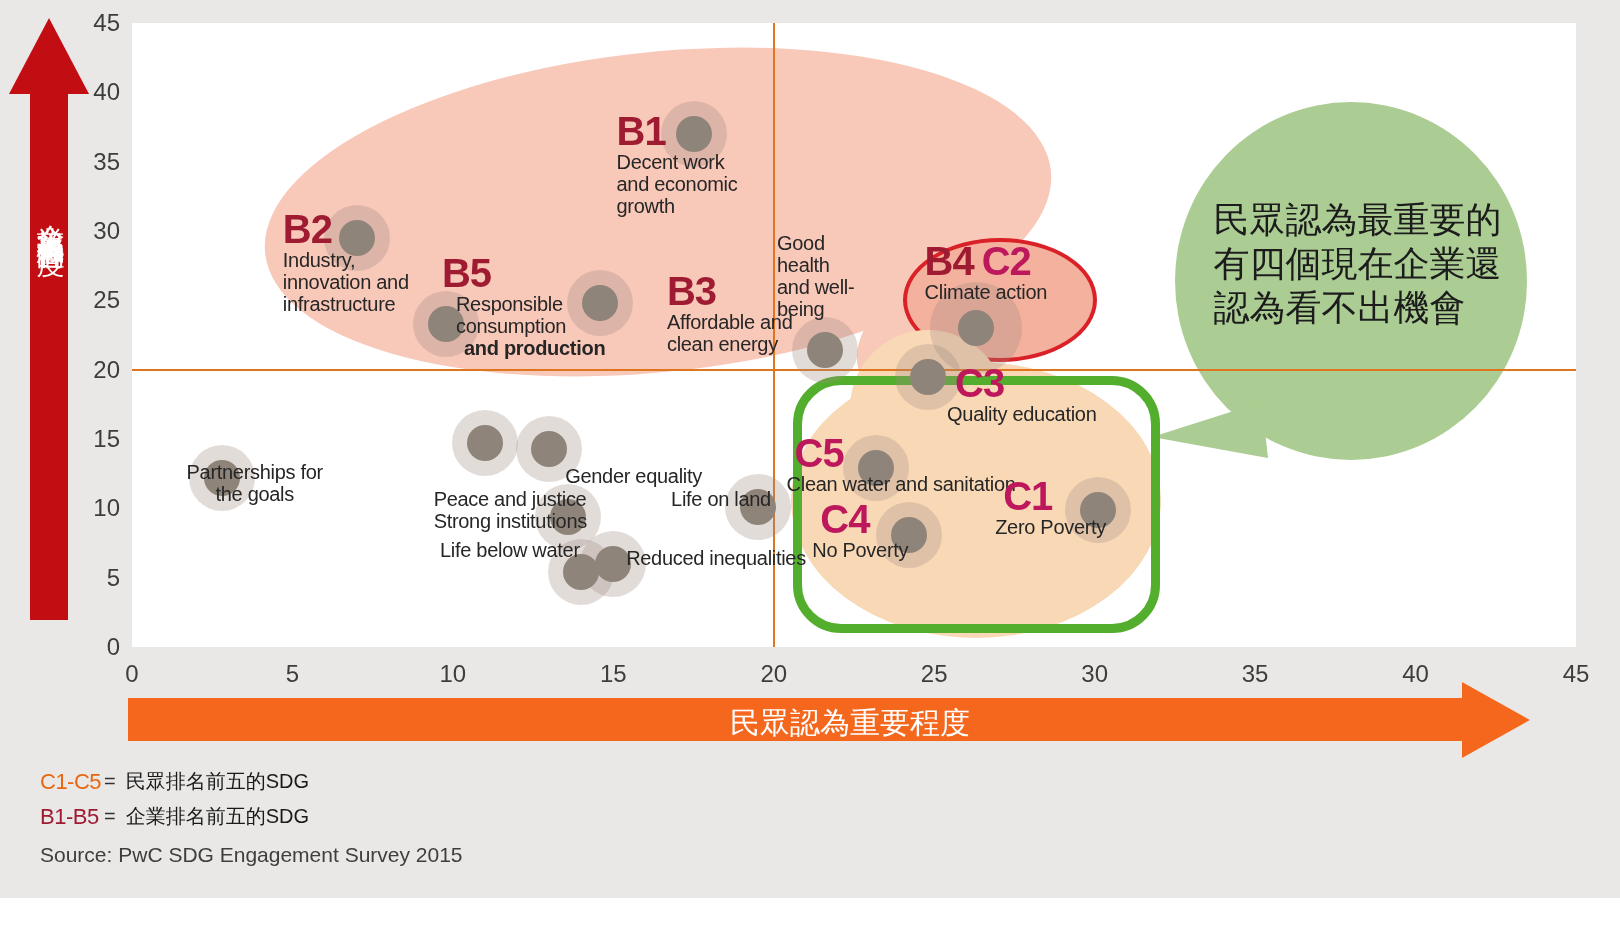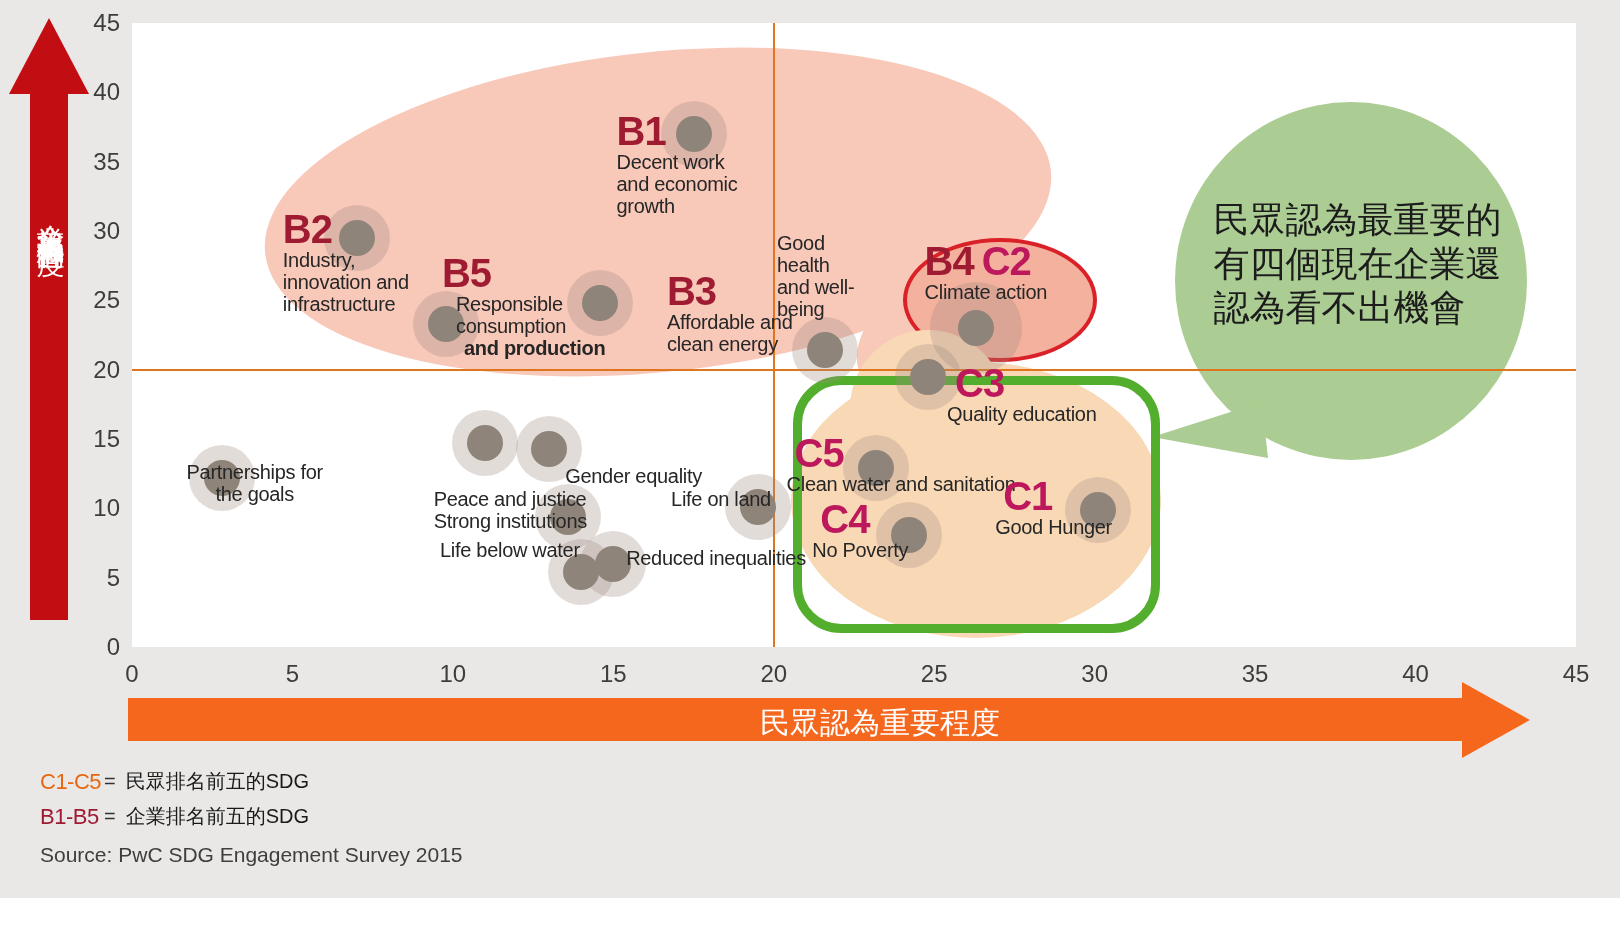--- a/index.html
+++ b/index.html
@@ -24,21 +24,21 @@
   
   .y-arrow-shaft{position:absolute;left:30px;top:92px;width:38px;height:528px;background:#c20d12;}
   .y-arrow-head{position:absolute;left:9px;top:18px;width:0;height:0;
     border-left:40px solid transparent;border-right:40px solid transparent;border-bottom:76px solid #c20d12;}
   .y-arrow-label{position:absolute;left:33px;top:202px;width:34px;color:#ffffff;font-size:28px;
     writing-mode:vertical-rl;text-orientation:upright;letter-spacing:3px;line-height:34px;}
   
   .x-arrow-bar{position:absolute;left:128px;top:698px;width:1334px;height:43px;background:#f4671d;}
   .x-arrow-head{position:absolute;left:1462px;top:682px;width:0;height:0;
     border-top:38px solid transparent;border-bottom:38px solid transparent;border-left:68px solid #f4671d;}
-  .x-arrow-label{position:absolute;left:700px;top:703px;width:300px;text-align:right;
+  .x-arrow-label{position:absolute;left:700px;top:703px;width:300px;text-align:center;
     color:#ffffff;font-size:30px;}
   
   .callout-text{position:absolute;z-index:9;}
   .callout-line{font-size:36px;line-height:44px;color:#1c1c1c;white-space:nowrap;}
   
   .legend{position:absolute;left:40px;top:768px;}
   .legend-row{display:flex;align-items:center;margin-bottom:8px;}
   .legend-code{font-weight:normal;font-size:22px;min-width:62px;letter-spacing:-0.5px;}
   .legend-eq{font-size:20px;color:#333333;margin:0 10px 0 2px;}
   .legend-label{font-size:20px;color:#1a1a1a;}
@@ -130,21 +130,21 @@
       <div class="halo" style="z-index: 6; left: 776.551px; top: 511.68px; width: 66px; height: 66px; background: rgba(158, 140, 128, 0.3);"></div>
       <div class="dot" style="z-index: 7; left: 776.551px; top: 511.68px; width: 36px; height: 36px; background: rgb(143, 132, 121);"></div>
       <div class="pt-label" style="left: 680.284px; top: 475.627px;">
         <div class="codes"><span class="code-c">C4</span></div>
         <div class="desc-line">No Poverty</div>
       </div>
       <div class="halo" style="z-index: 6; left: 965.876px; top: 486.72px; width: 66px; height: 66px; background: rgba(158, 140, 128, 0.3);"></div>
       <div class="dot" style="z-index: 7; left: 965.876px; top: 486.72px; width: 36px; height: 36px; background: rgb(143, 132, 121);"></div>
       <div class="pt-label" style="left: 863.191px; top: 453.44px;">
         <div class="codes"><span class="code-c">C1</span></div>
-        <div class="desc-line">Good Hunger</div>
+        <div class="desc-line">Zero Poverty</div>
       </div>
       <div class="halo" style="z-index: 6; left: 89.8489px; top: 454.827px; width: 66px; height: 66px; background: rgba(158, 140, 128, 0.3);"></div>
       <div class="dot" style="z-index: 7; left: 89.8489px; top: 454.827px; width: 36px; height: 36px; background: rgb(143, 132, 121);"></div>
       <div class="pt-label" style="left: 54.5511px; top: 438px; text-align: center;">
         <div class="desc-line">Partnerships for</div>
         <div class="desc-line">the goals</div>
       </div>
       <div class="halo" style="z-index: 6; left: 352.978px; top: 420.16px; width: 66px; height: 66px; background: rgba(158, 140, 128, 0.3);"></div>
       <div class="dot" style="z-index: 7; left: 352.978px; top: 420.16px; width: 36px; height: 36px; background: rgb(143, 132, 121);"></div>
       <div class="halo" style="z-index: 6; left: 417.156px; top: 425.707px; width: 66px; height: 66px; background: rgba(158, 140, 128, 0.3);"></div>

